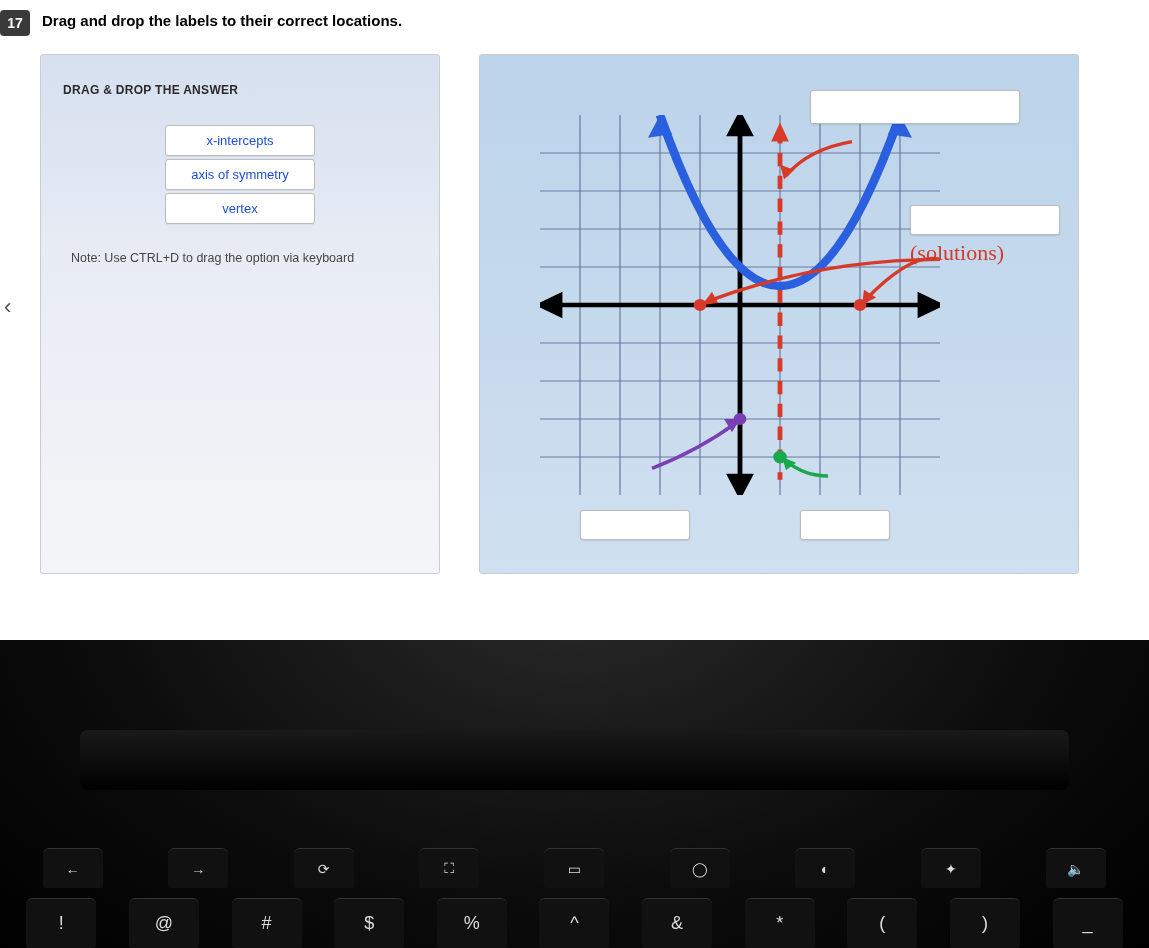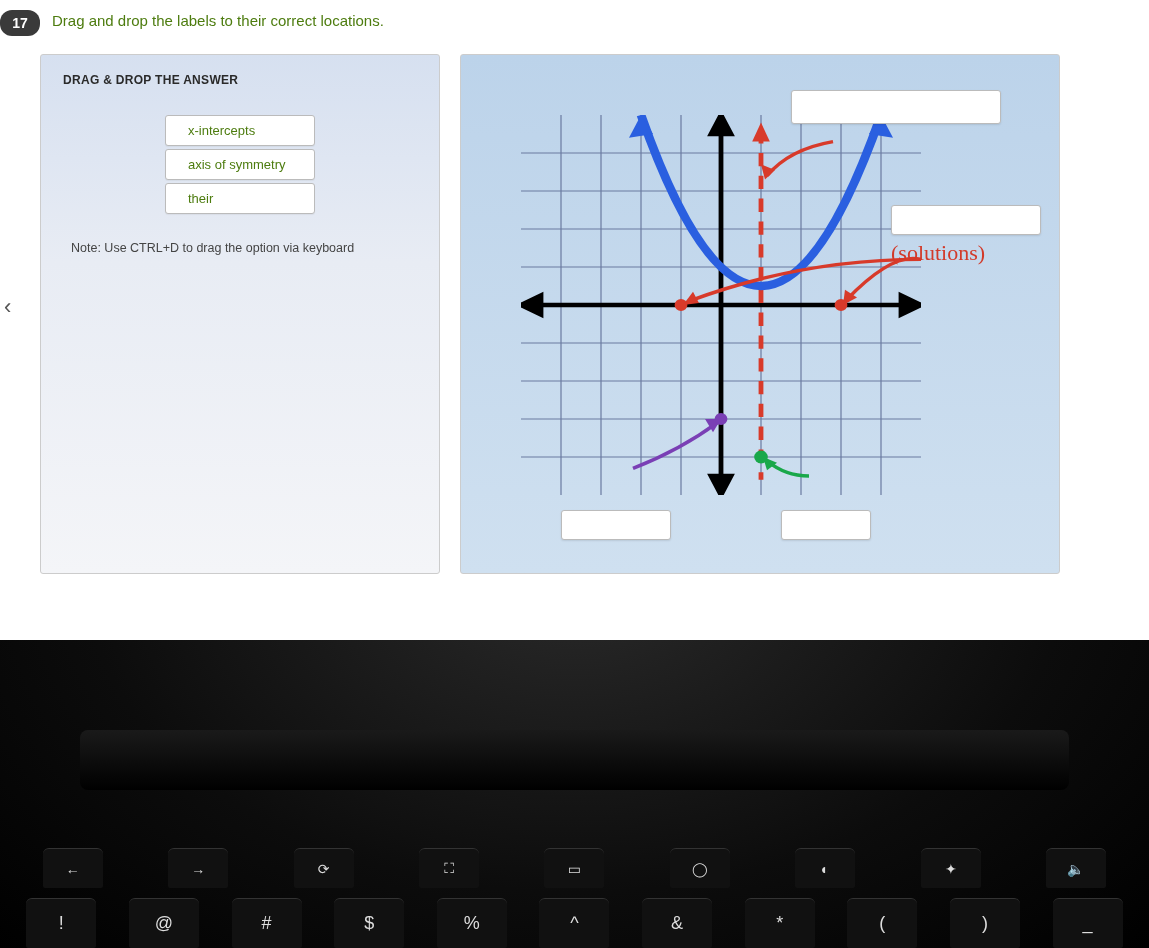--- a/index.html
+++ b/index.html
@@ -20,45 +20,45 @@
     display: flex;
     align-items: flex-start;
     gap: 12px;
     margin-bottom: 18px;
   }
   .q-number {
     background: #3a3a3a;
     color: #fff;
     font-weight: bold;
     font-size: 14px;
-    width: 40px;
+    width: 30px;
     height: 26px;
     display: flex;
     align-items: center;
     justify-content: center;
-    border-radius: 12px;
+    border-radius: 4px;
     margin-top: 2px;
   }
   .q-text {
     font-size: 15px;
-    color: #4d7c0f;
-    font-weight: 400;
+    color: #000000;
+    font-weight: 700;
     padding-top: 4px;
   }
   .content {
     display: flex;
     gap: 20px;
     padding-left: 40px;
   }
   .answer-panel {
     width: 400px;
     background: linear-gradient(180deg, #d6e0f0 0%, #e8ecf4 40%, #f4f5f8 100%);
     border: 1px solid #ccc;
     border-radius: 3px;
-    padding: 18px 22px;
+    padding: 28px 22px;
     min-height: 520px;
   }
   .panel-title {
     font-size: 12px;
     font-weight: bold;
     color: #2a2a2a;
     letter-spacing: 0.3px;
     margin-bottom: 28px;
   }
   .options {
@@ -67,38 +67,40 @@
     align-items: center;
     gap: 0;
     margin-bottom: 24px;
   }
   .option {
     background: #fff;
     border: 1px solid #bbb;
     border-radius: 3px;
     padding: 7px 22px;
     font-size: 13px;
-    color: #4d7c0f;
+    color: #1d4ed8;
     cursor: grab;
     margin-bottom: 3px;
     min-width: 150px;
+    text-align: center;
     box-shadow: 0 1px 1px rgba(0,0,0,0.05);
   }
   .note {
     font-size: 12.5px;
     color: #444;
     margin-left: 8px;
   }
   .graph-panel {
     width: 600px;
     height: 520px;
     background: linear-gradient(180deg, #bcd3ea 0%, #cfe0f0 100%);
     border: 1px solid #ccc;
     border-radius: 3px;
     position: relative;
+    margin-left: 19px;
   }
   .grid-area {
     position: absolute;
     left: 60px;
     top: 60px;
     width: 400px;
     height: 380px;
   }
   .dropzone {
     position: absolute;
@@ -176,21 +178,21 @@
   <div class="nav-chevron">‹</div>
 
   <div class="content">
 
     <div class="answer-panel">
       <div class="panel-title">DRAG &amp; DROP THE ANSWER</div>
 
       <div class="options">
         <div class="option">x-intercepts</div>
         <div class="option">axis of symmetry</div>
-        <div class="option">their</div>
+        <div class="option">vertex</div>
       </div>
 
       <div class="note">Note: Use CTRL+D to drag the option via keyboard</div>
     </div>
 
     <div class="graph-panel">
 
       <svg class="grid-area" viewBox="-5 -5 10 10" preserveAspectRatio="none">
 
         <g stroke="#6a7aa0" stroke-width="0.03">

